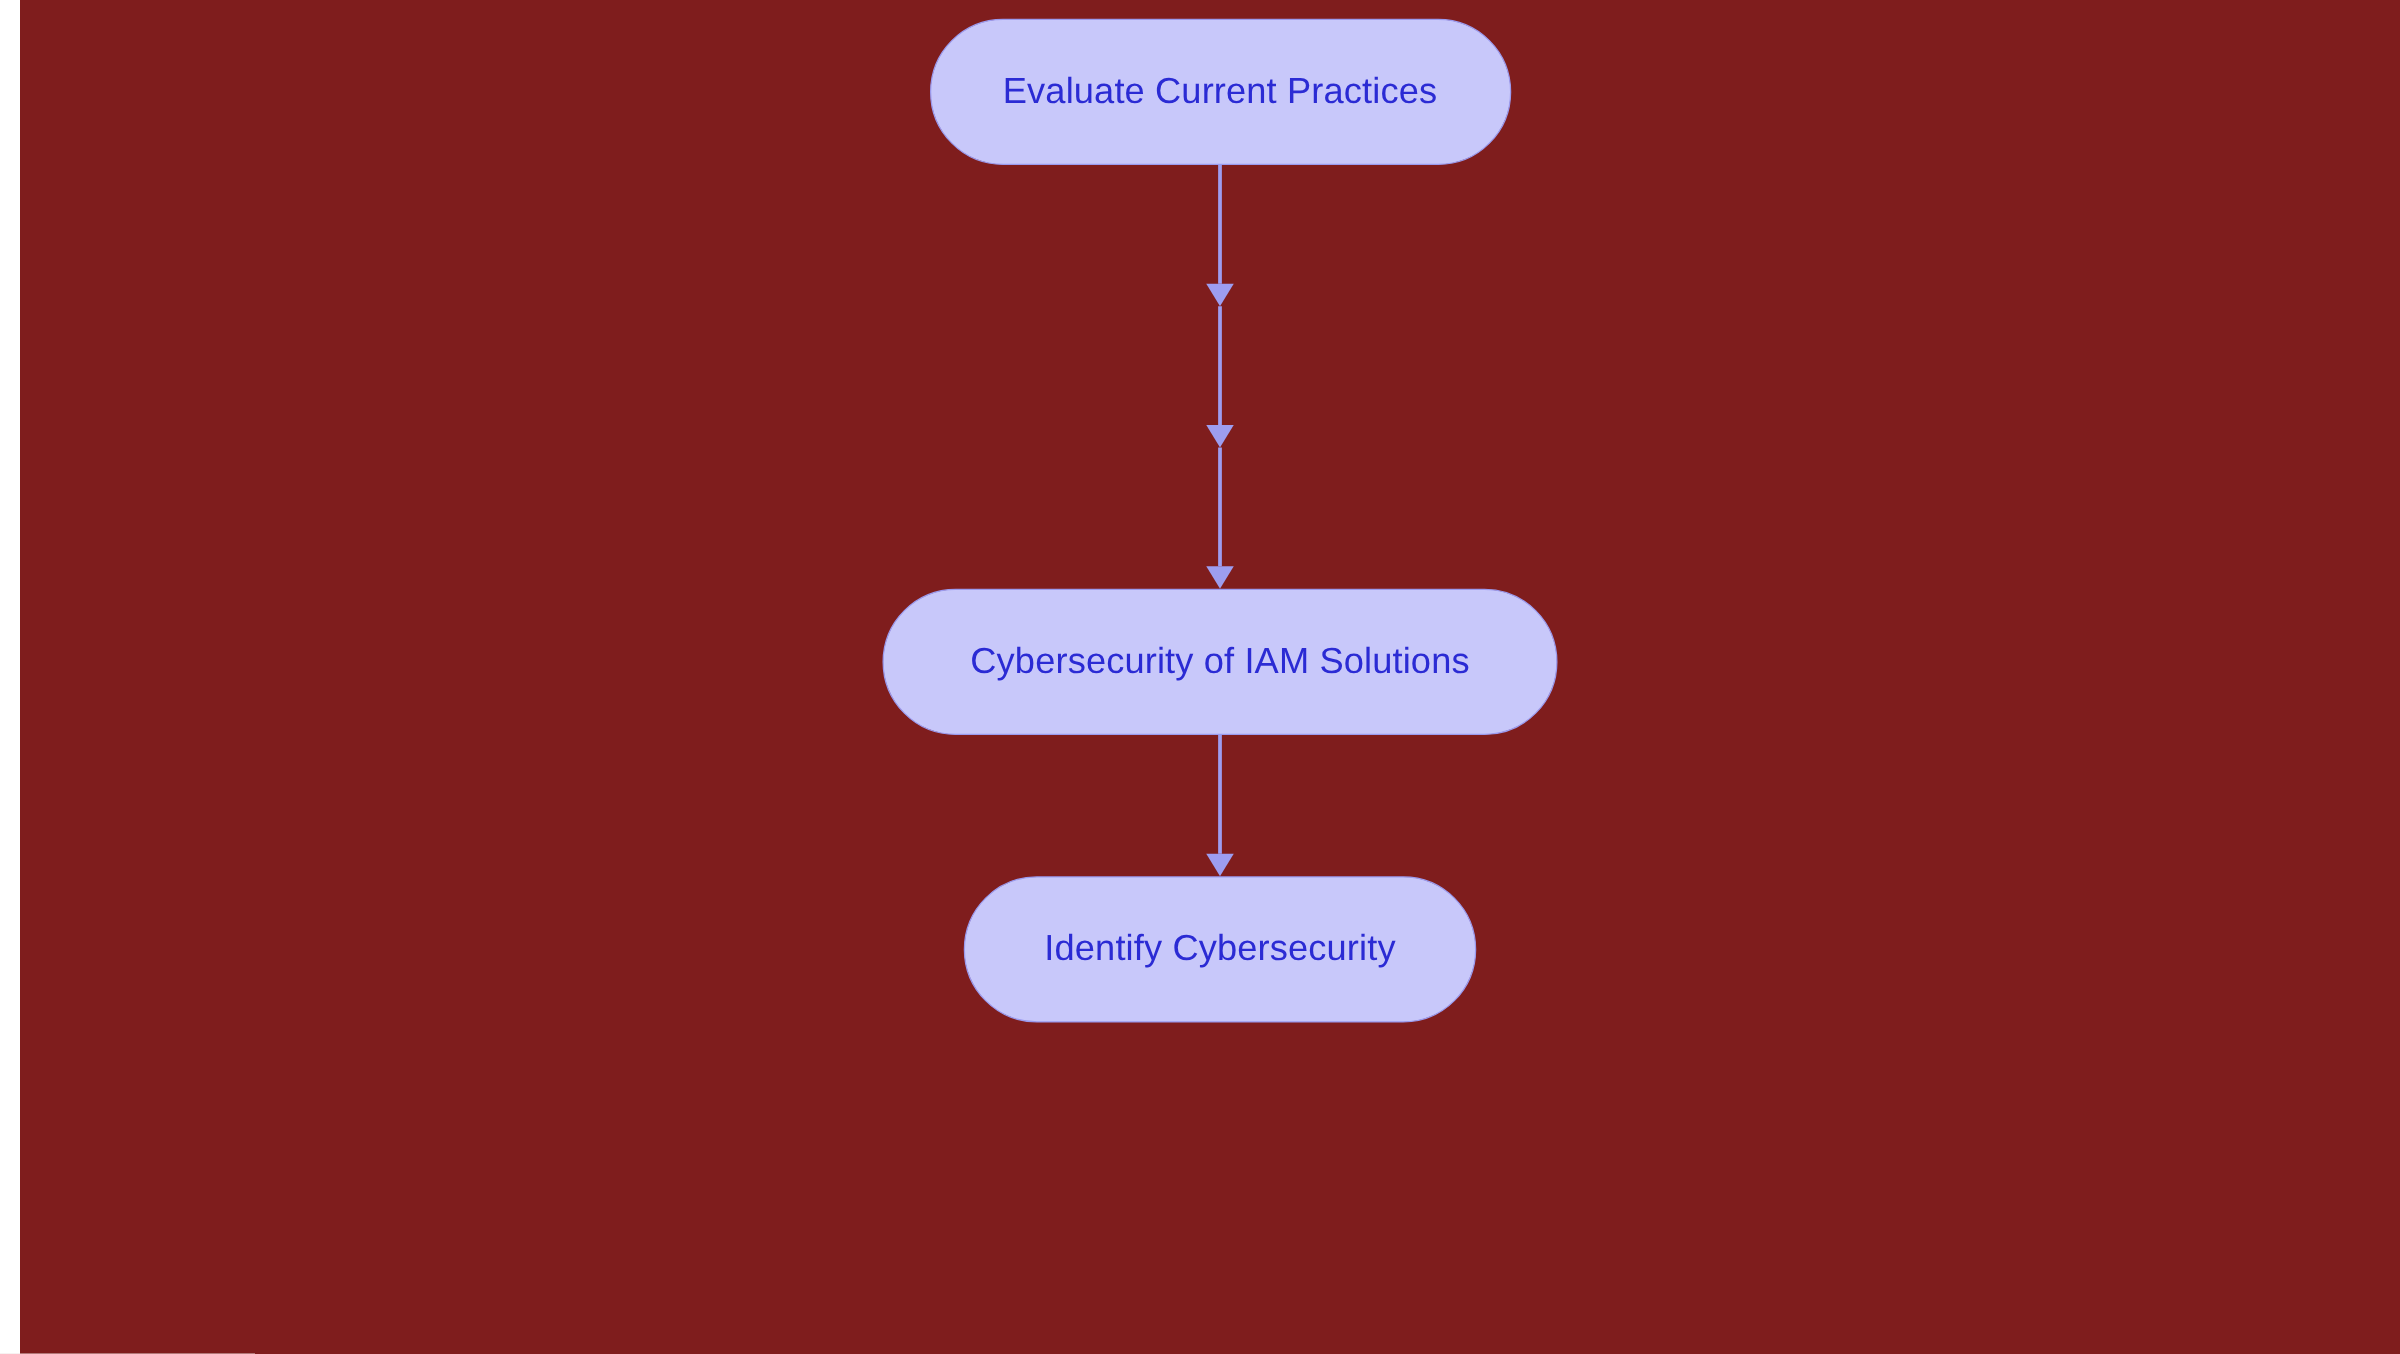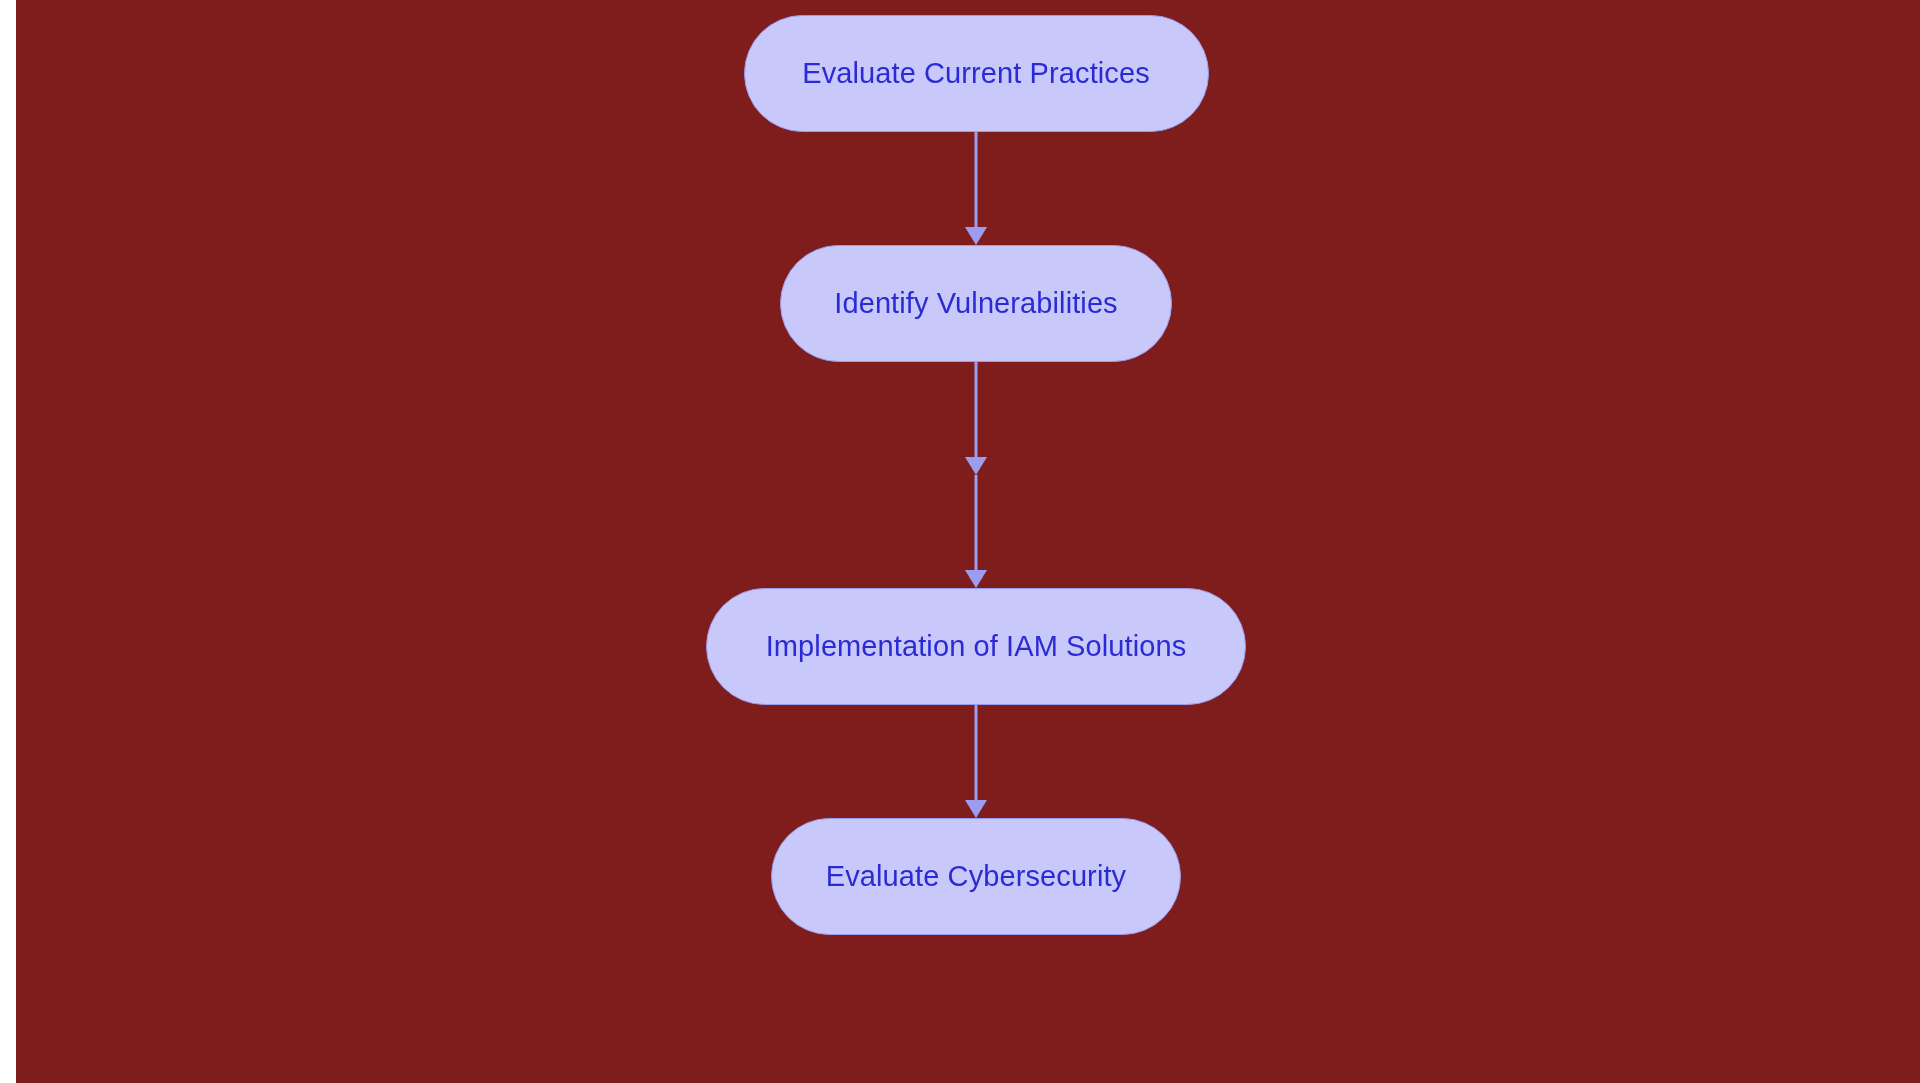--- a/index.html
+++ b/index.html
@@ -94,48 +94,45 @@
       <span class="flow-node-label">Evaluate Current Practices</span>
     </div>
 
     <div class="flow-connector">
       <svg viewBox="0 0 24 113" xmlns="http://www.w3.org/2000/svg">
         <line x1="12" y1="0" x2="12" y2="95" stroke="#9d9df0" stroke-width="3"></line>
         <polygon points="1,95 23,95 12,113" fill="#9d9df0"></polygon>
       </svg>
     </div>
 
-    <div class="flow-node node-w2">
-      <span class="flow-node-label">Identify Vulnerabilities</span>
-    </div>
 
     <div class="flow-connector">
       <svg viewBox="0 0 24 113" xmlns="http://www.w3.org/2000/svg">
         <line x1="12" y1="0" x2="12" y2="95" stroke="#9d9df0" stroke-width="3"></line>
         <polygon points="1,95 23,95 12,113" fill="#9d9df0"></polygon>
       </svg>
     </div>
 
 
     <div class="flow-connector">
       <svg viewBox="0 0 24 113" xmlns="http://www.w3.org/2000/svg">
         <line x1="12" y1="0" x2="12" y2="95" stroke="#9d9df0" stroke-width="3"></line>
         <polygon points="1,95 23,95 12,113" fill="#9d9df0"></polygon>
       </svg>
     </div>
 
     <div class="flow-node node-w4">
-      <span class="flow-node-label">Implementation of IAM Solutions</span>
+      <span class="flow-node-label">Cybersecurity of IAM Solutions</span>
     </div>
 
     <div class="flow-connector">
       <svg viewBox="0 0 24 113" xmlns="http://www.w3.org/2000/svg">
         <line x1="12" y1="0" x2="12" y2="95" stroke="#9d9df0" stroke-width="3"></line>
         <polygon points="1,95 23,95 12,113" fill="#9d9df0"></polygon>
       </svg>
     </div>
 
     <div class="flow-node node-w5">
-      <span class="flow-node-label">Evaluate Cybersecurity</span>
+      <span class="flow-node-label">Identify Cybersecurity</span>
     </div>
 
   </div>
 </div>
 
 </body></html>

